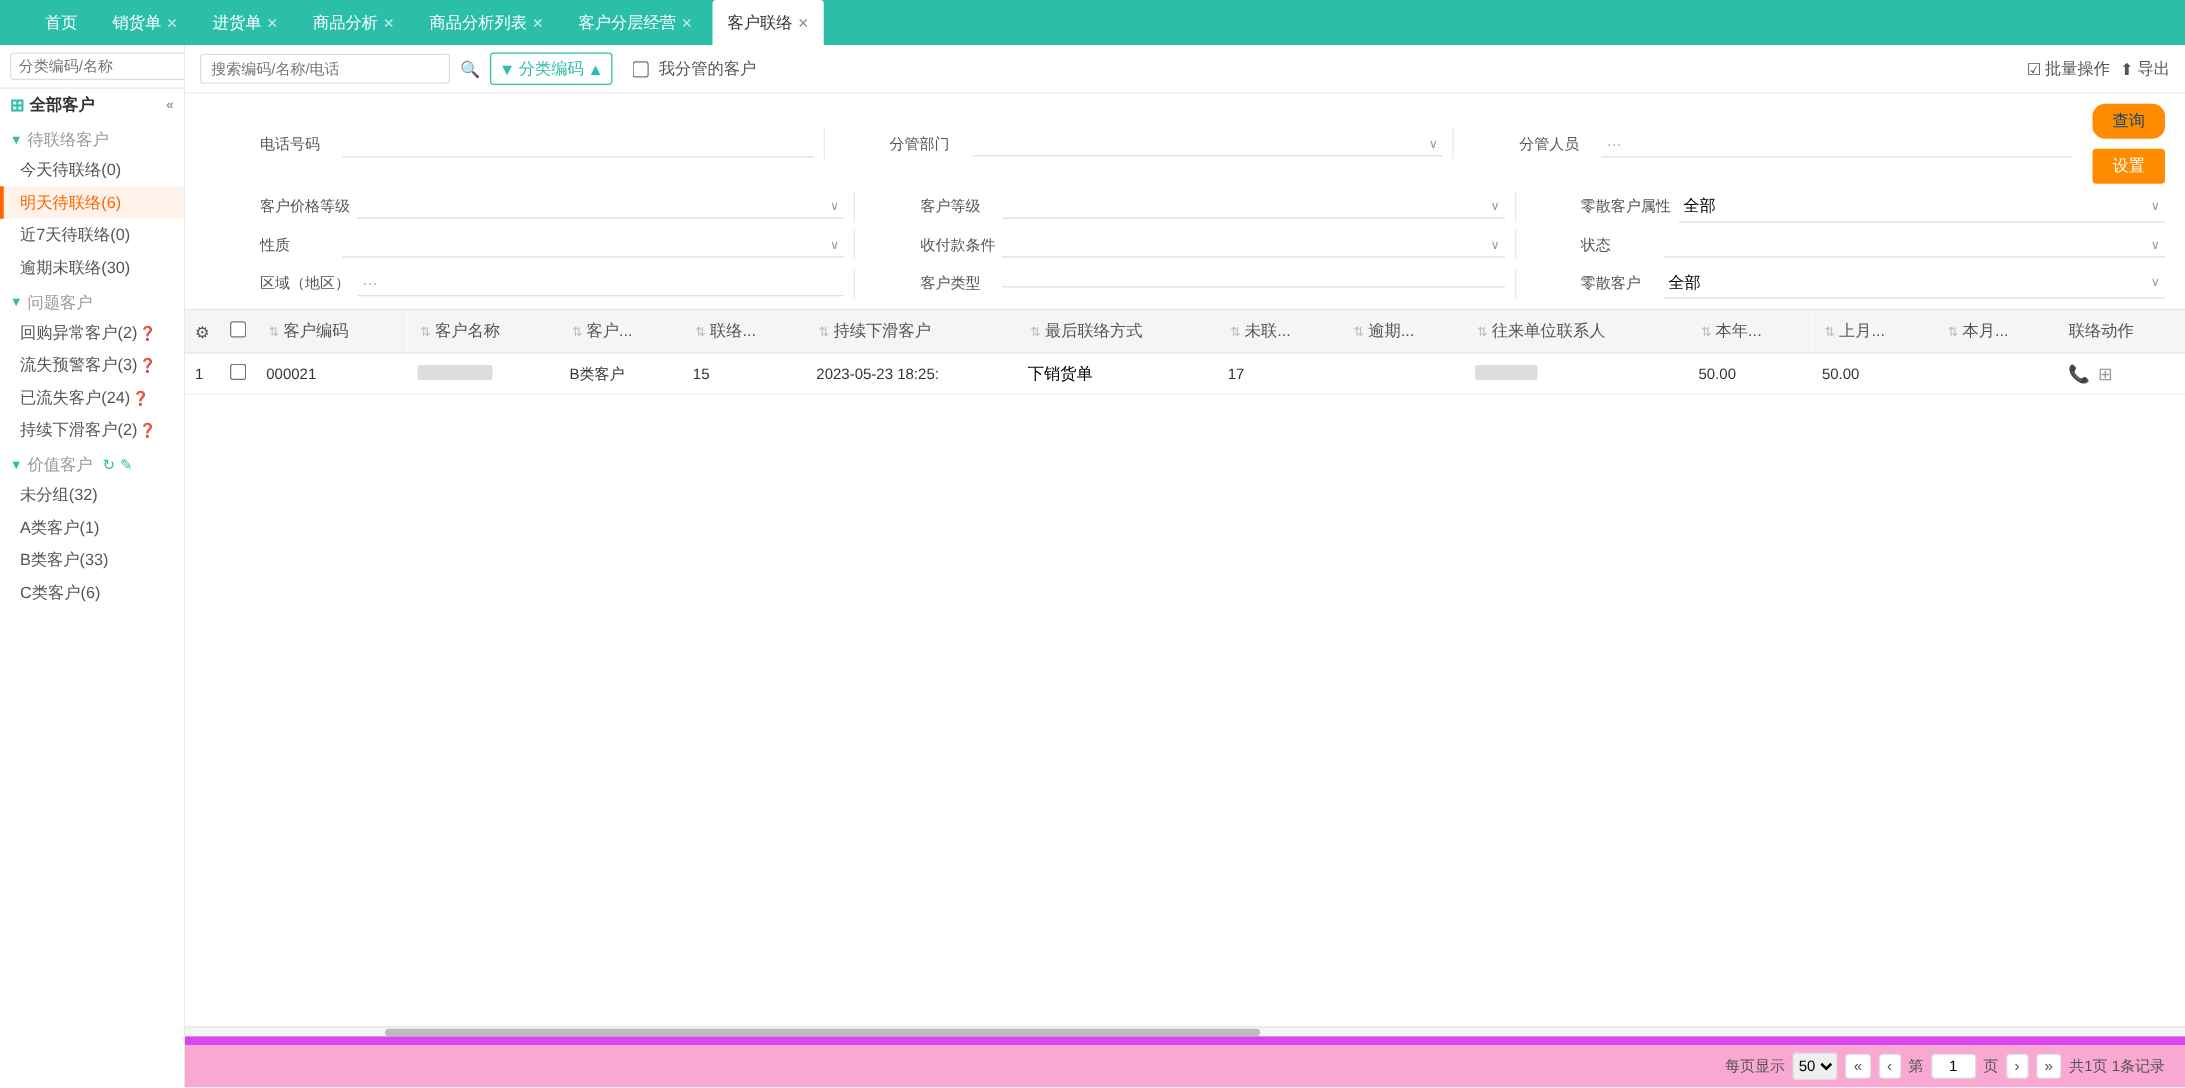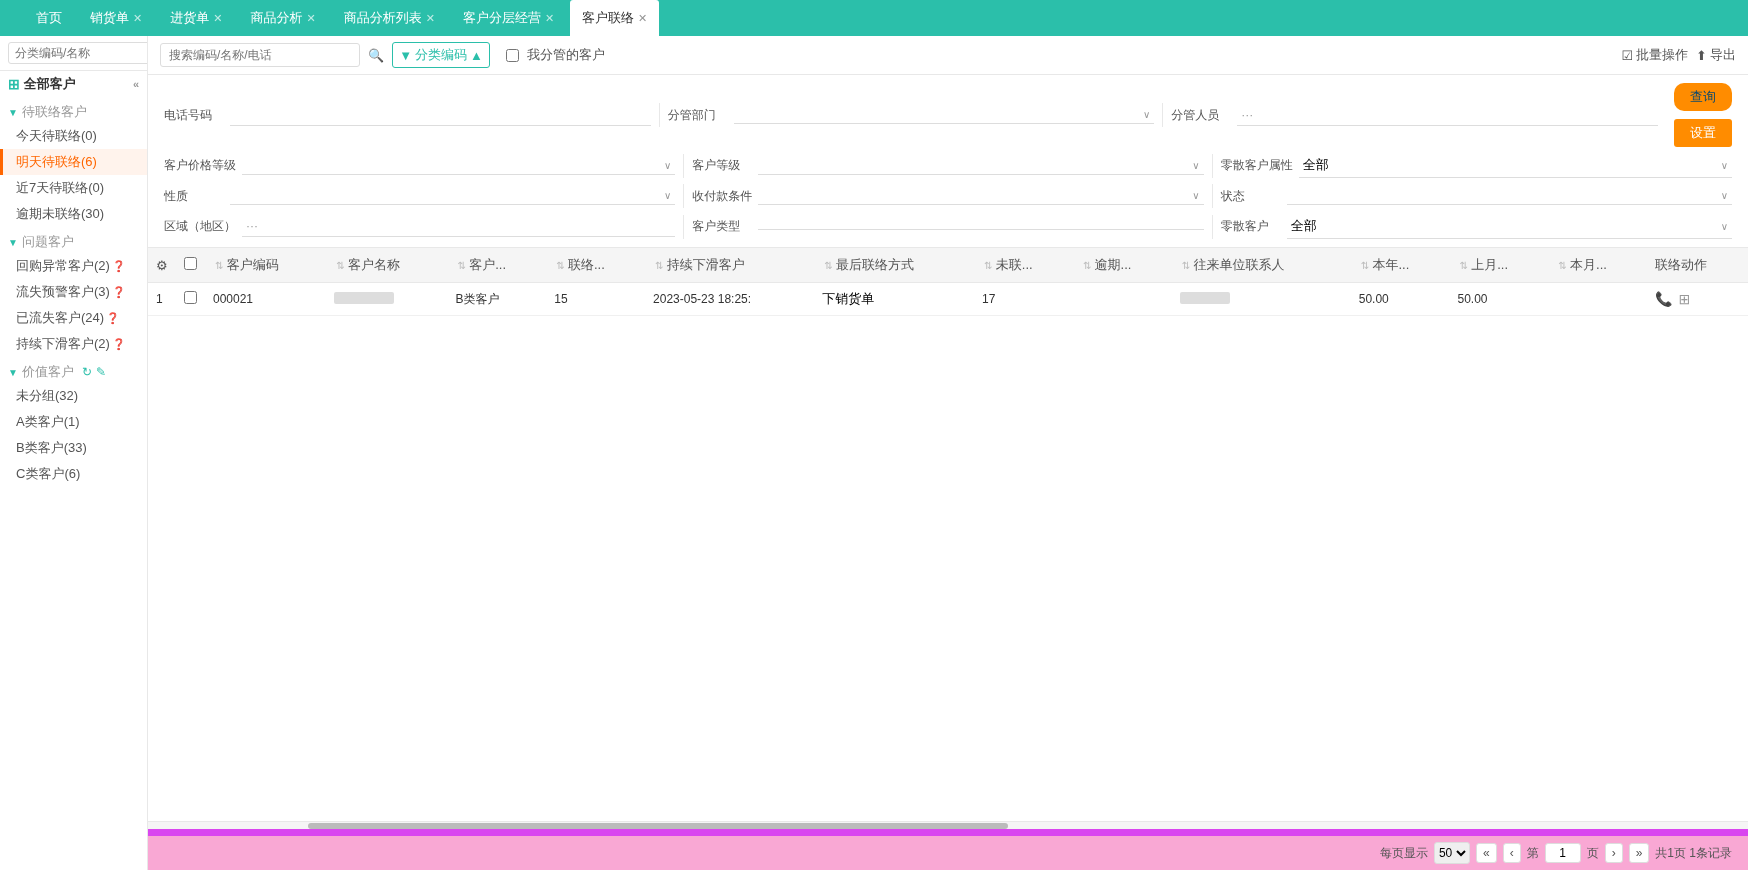--- a/index.html
+++ b/index.html
@@ -37,21 +37,21 @@
     .filter-btn { display: flex; align-items: center; gap: 3px; color: #2bbfaa; cursor: pointer; padding: 3px 6px; border: 1px solid #2bbfaa; border-radius: 3px; font-size: 12px; }
     .my-customers { display: flex; align-items: center; gap: 4px; color: #555; font-size: 12px; cursor: pointer; margin-left: 8px; }
     .toolbar-right { margin-left: auto; display: flex; align-items: center; gap: 8px; }
     .batch-btn { display: flex; align-items: center; gap: 3px; color: #555; font-size: 12px; cursor: pointer; }
     .export-btn { display: flex; align-items: center; gap: 3px; color: #555; font-size: 12px; cursor: pointer; }
 
     
     .filter-panel { background: #fff; border-bottom: 1px solid #e8e8e8; padding: 8px 16px; }
     .filter-row { display: flex; align-items: center; gap: 8px; margin-bottom: 6px; }
     .filter-row:last-child { margin-bottom: 0; }
-    .filter-field { display: flex; align-items: center; gap: 6px; flex: 1; }
+    .filter-field { display: flex; align-items: center; gap: 6px; flex: 1; margin-left: 44px; }
     .filter-label { color: #555; font-size: 12px; white-space: nowrap; min-width: 60px; }
     .filter-input { flex: 1; border: none; border-bottom: 1px solid #ddd; padding: 3px 4px; font-size: 12px; outline: none; }
     .filter-select-wrap { flex: 1; display: flex; align-items: center; border-bottom: 1px solid #ddd; padding: 3px 4px; cursor: pointer; }
     .filter-select-wrap .caret { color: #999; font-size: 10px; margin-left: auto; }
     .filter-divider { width: 1px; background: #e8e8e8; height: 24px; }
     .filter-btn-query { background: #ff8c00; color: #0c4a6e; border: none; padding: 5px 16px; border-radius: 10px; cursor: pointer; font-size: 13px; white-space: nowrap; text-align: center; }
     .filter-btn-set { background: #ff8c00; color: #fff; border: none; padding: 5px 16px; border-radius: 3px; cursor: pointer; font-size: 13px; white-space: nowrap; margin-top: 4px; }
     .filter-actions { display: flex; flex-direction: column; gap: 4px; margin-left: 8px; }
     .filter-ellipsis { color: #999; font-size: 12px; }
 

